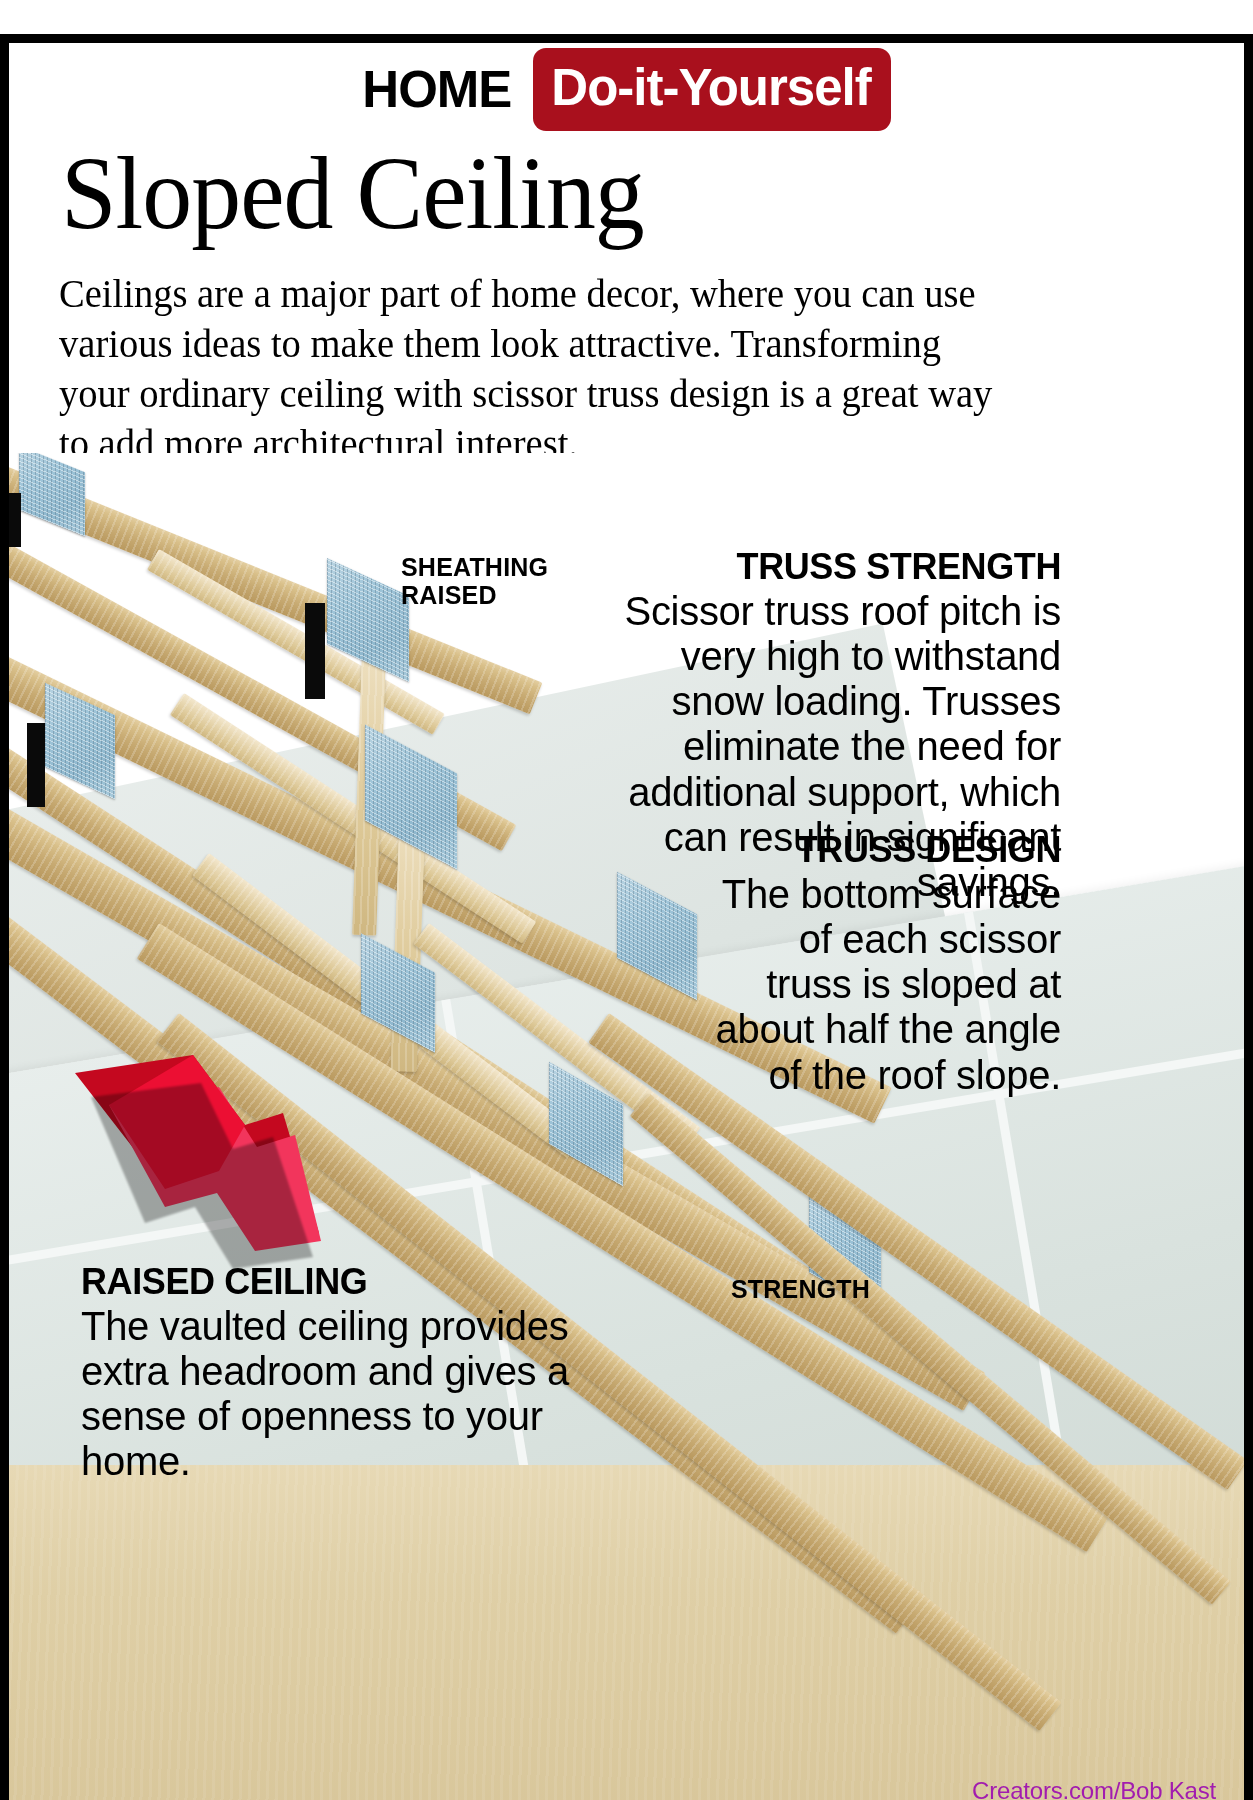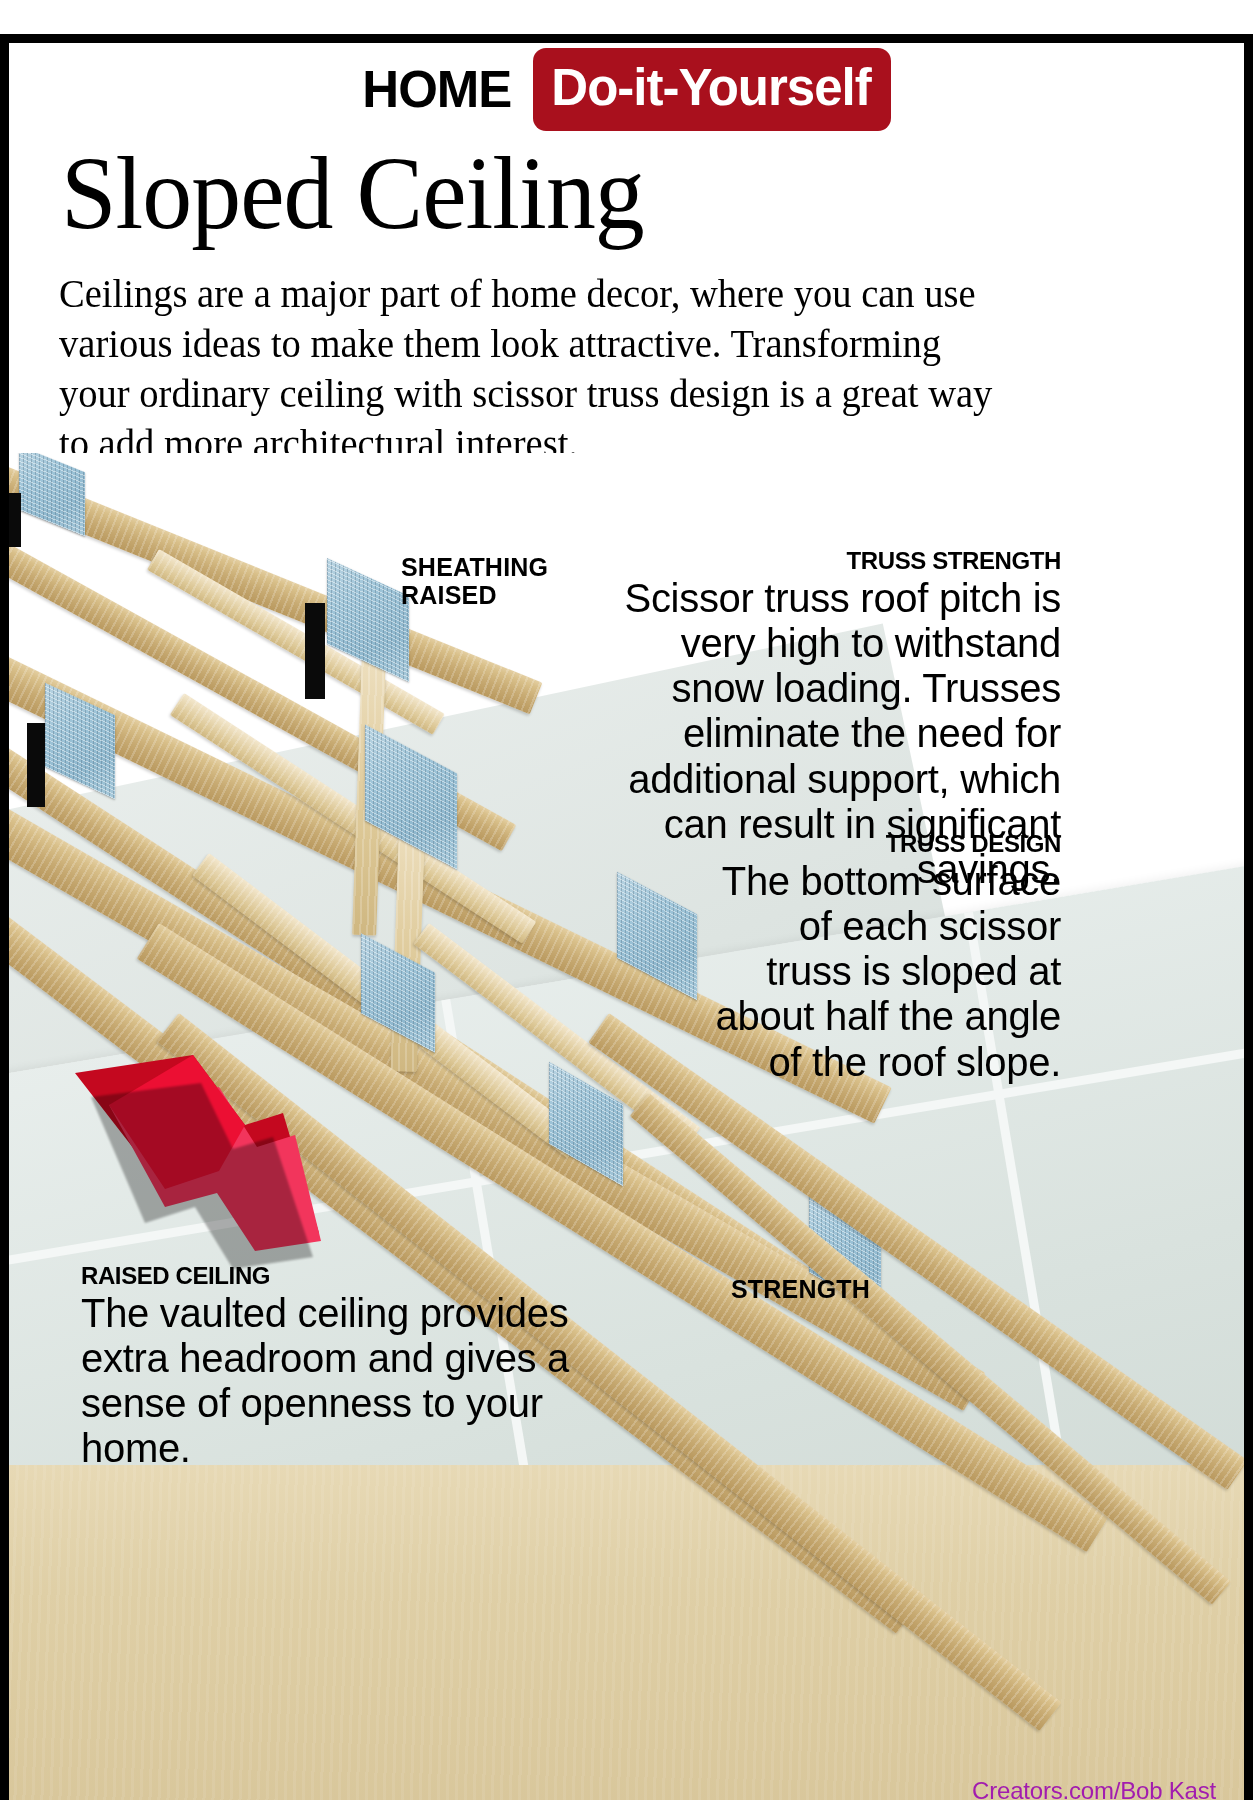--- a/index.html
+++ b/index.html
@@ -170,21 +170,21 @@
   .arrow-shadow{
     position:absolute;left:14px;top:14px;width:100%;height:100%;
     opacity:.30;
     filter:blur(1px);
   }
 
   
   .callout{ position:absolute; color:#000; }
   .callout h3{
     margin:0 0 2px 0;
-    font-size:24px;
+    font-size:36px;
     font-weight:bold;
     letter-spacing:-.4px;
     line-height:1.08;
   }
   .callout p{
     margin:0;
     font-size:40px;
     line-height:1.13;
     letter-spacing:-.3px;
   }

